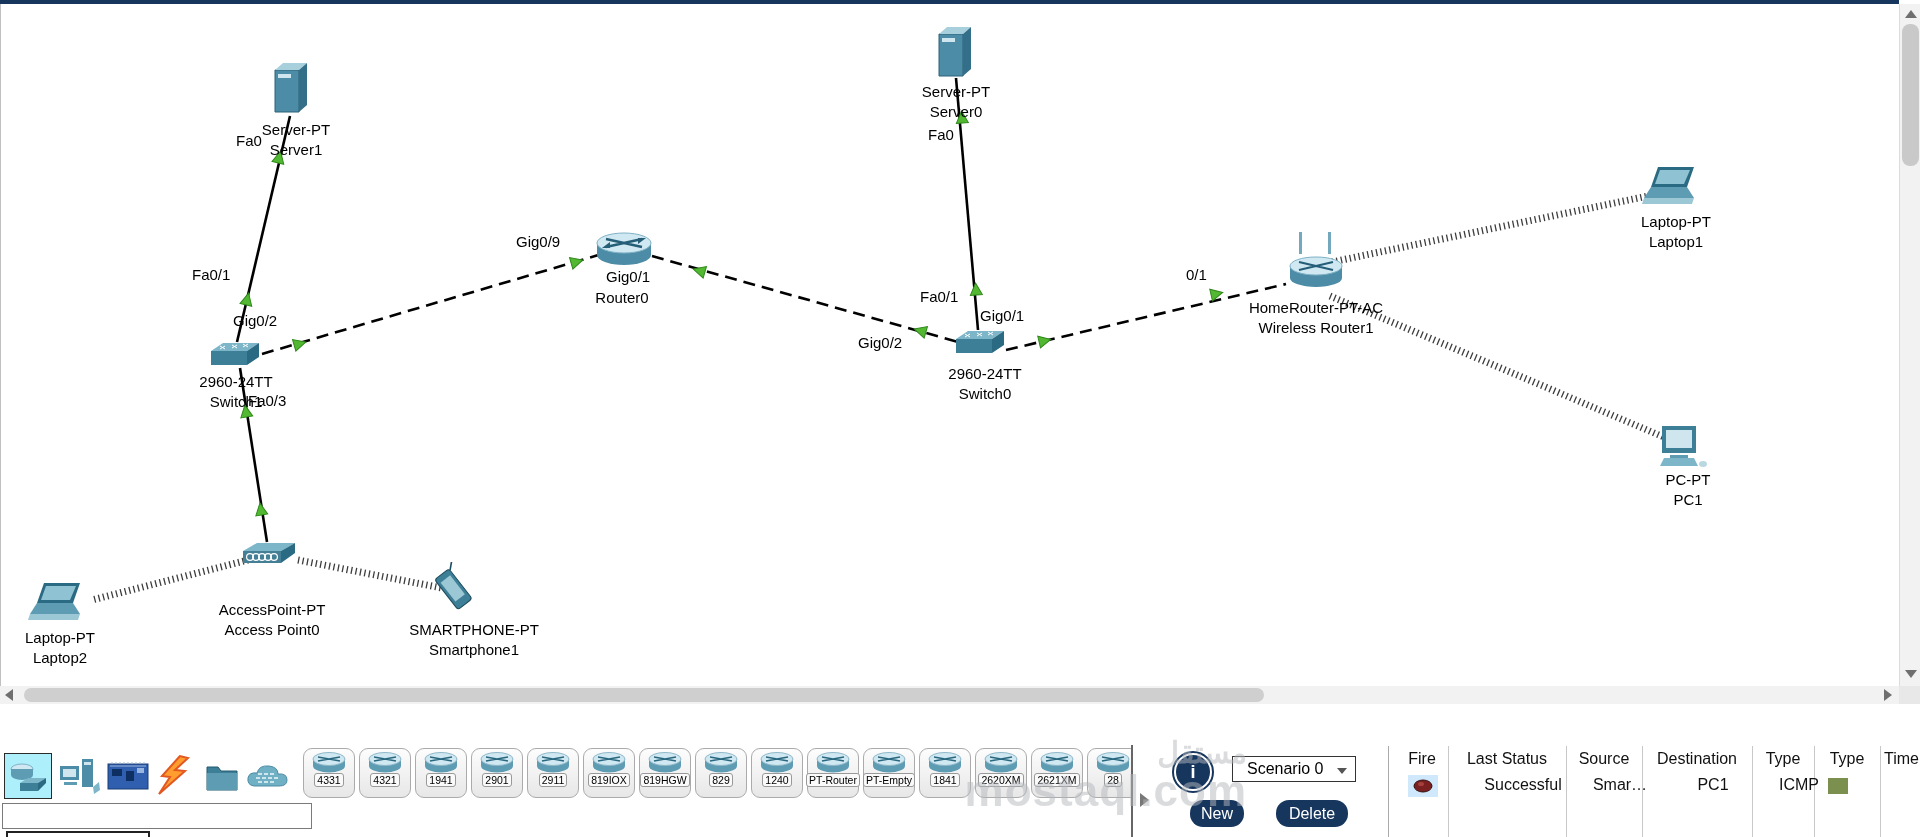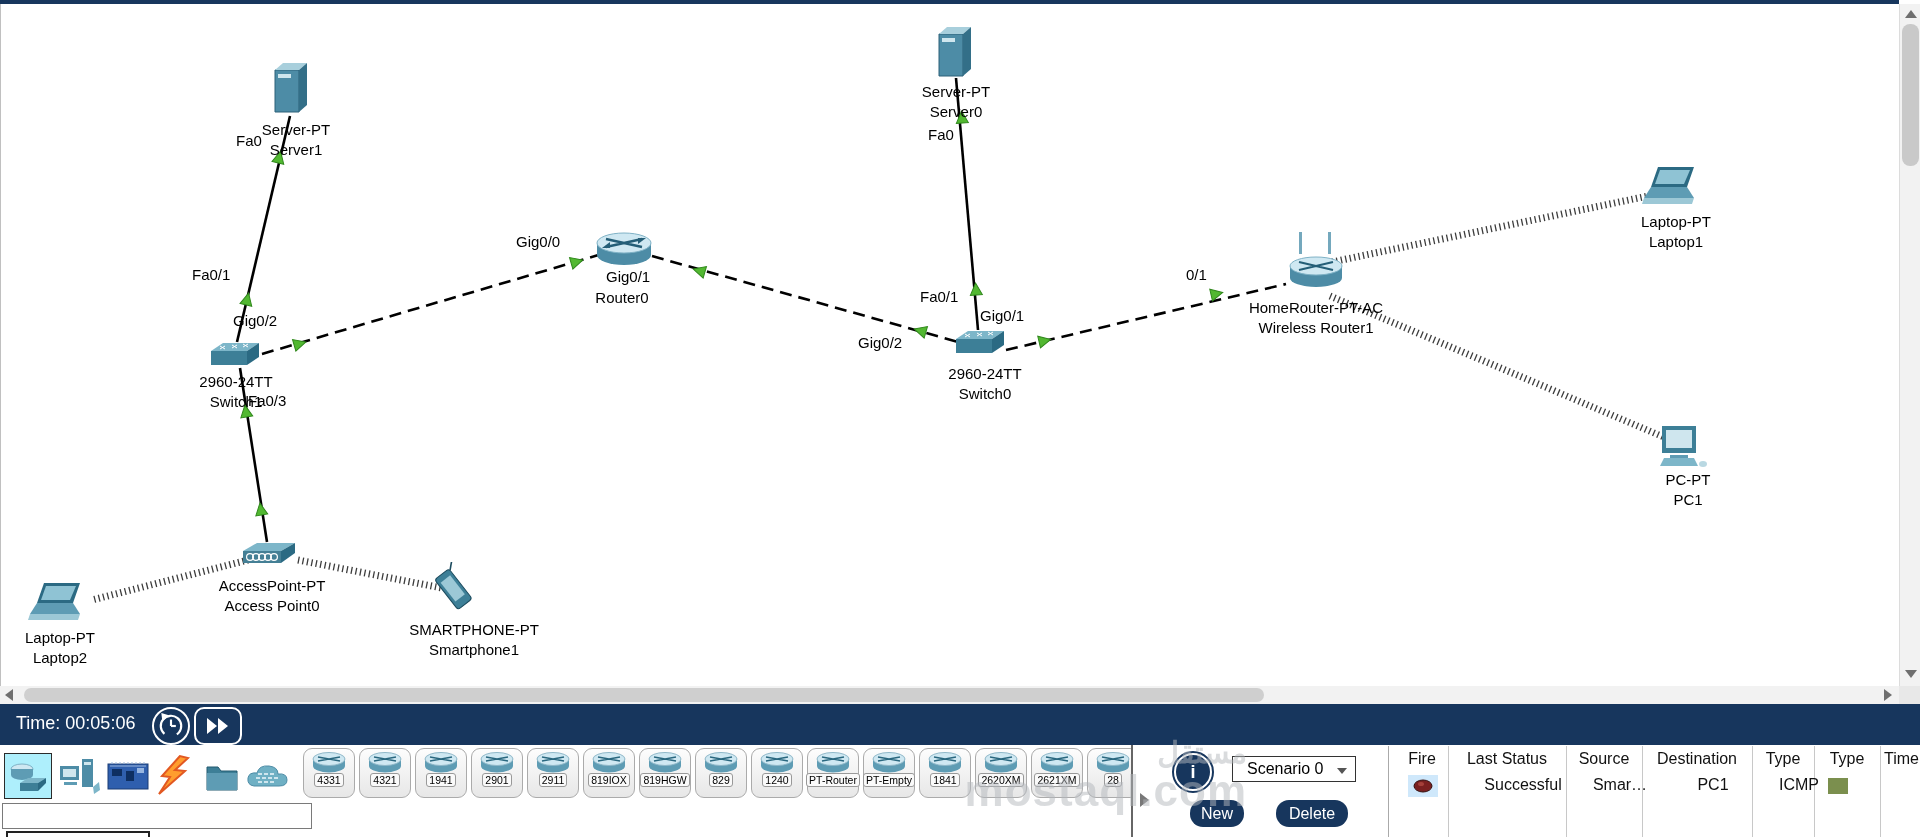--- a/index.html
+++ b/index.html
@@ -193,38 +193,38 @@
       <div>Wireless Router1</div>
     </div>
     <div class="dev-label" style="left:1676px;top:208px">
       <div>Laptop-PT</div>
       <div>Laptop1</div>
     </div>
     <div class="dev-label" style="left:1688px;top:466px">
       <div>PC-PT</div>
       <div>PC1</div>
     </div>
-    <div class="dev-label" style="left:272px;top:572px">
+    <div class="dev-label" style="left:272px;top:596px">
       <div>AccessPoint-PT</div>
       <div>Access Point0</div>
     </div>
     <div class="dev-label" style="left:60px;top:624px">
       <div>Laptop-PT</div>
       <div>Laptop2</div>
     </div>
     <div class="dev-label" style="left:474px;top:616px">
       <div>SMARTPHONE-PT</div>
       <div>Smartphone1</div>
     </div>
 
     <div class="port-label" style="left:236px;top:128px">Fa0</div>
     <div class="port-label" style="left:192px;top:262px">Fa0/1</div>
     <div class="port-label" style="left:233px;top:308px">Gig0/2</div>
     <div class="port-label" style="left:248px;top:388px">Fa0/3</div>
-    <div class="port-label" style="left:516px;top:229px">Gig0/0</div>
+    <div class="port-label" style="left:516px;top:229px">Gig0/9</div>
     <div class="port-label" style="left:606px;top:264px">Gig0/1</div>
     <div class="port-label" style="left:928px;top:122px">Fa0</div>
     <div class="port-label" style="left:920px;top:284px">Fa0/1</div>
     <div class="port-label" style="left:858px;top:330px">Gig0/2</div>
     <div class="port-label" style="left:980px;top:303px">Gig0/1</div>
     <div class="port-label" style="left:1186px;top:262px">0/1</div>
 
     <div style="position:absolute;left:0;top:0;width:1px;height:686px;background:#c0c0c0;"></div>
   </div>
 
@@ -234,40 +234,20 @@
     <div class="tri" style="left:5px;top:666px;border-left:6px solid transparent;border-right:6px solid transparent;border-top:8px solid #6f6f6f;"></div>
   </div>
 
   <div class="hscroll">
     <div class="tri" style="left:5px;top:3px;border-top:6px solid transparent;border-bottom:6px solid transparent;border-right:8px solid #6f6f6f;"></div>
     <div class="hthumb"></div>
     <div class="tri" style="left:1884px;top:3px;border-top:6px solid transparent;border-bottom:6px solid transparent;border-left:8px solid #6f6f6f;"></div>
   </div>
   <div class="corner"></div>
 
-  <div class="navbar">
-    <div class="time-label">Time: 00:05:06</div>
-    <div class="roundbtn" style="left:152px;top:3px;width:34px;height:34px;">
-      <svg width="28" height="28" viewBox="0 0 26 26">
-        <g fill="none" stroke="#fff" stroke-width="2">
-          <circle cx="13" cy="13" r="9.5" stroke-dasharray="47 13" transform="rotate(130 13 13)"></circle>
-          <line x1="13" y1="13" x2="13" y2="7"></line>
-            <line x1="13" y1="13" x2="17.5" y2="13"></line>
-        </g>
-        <polygon points="4,1 11,3 5,9" fill="#fff"></polygon>
-      </svg>
-    </div>
-    <div class="ffbtn" style="left:194px;top:3px;width:44px;height:34px;">
-      <svg width="26" height="20">
-        <polygon points="2,2 12,10 2,18" fill="#fff"></polygon>
-          <polygon points="13,2 23,10 13,18" fill="#fff"></polygon>
-      </svg>
-    </div>
-
-  </div>
 
   <div class="palette">
 
     <div class="cat selected" style="left:4px;">
       <svg width="40" height="40">
         <ellipse cx="14" cy="13" rx="11" ry="5" fill="#cfe8f2" stroke="#7fb2c6"></ellipse>
         <rect x="3" y="13" width="22" height="6" fill="#5e9cb4"></rect>
         <ellipse cx="14" cy="19" rx="11" ry="5" fill="#5e9cb4"></ellipse>
         <polygon points="12,27 30,27 38,22 20,22" fill="#7db6c9"></polygon>
         <rect x="12" y="27" width="18" height="8" fill="#3d7f97"></rect>

